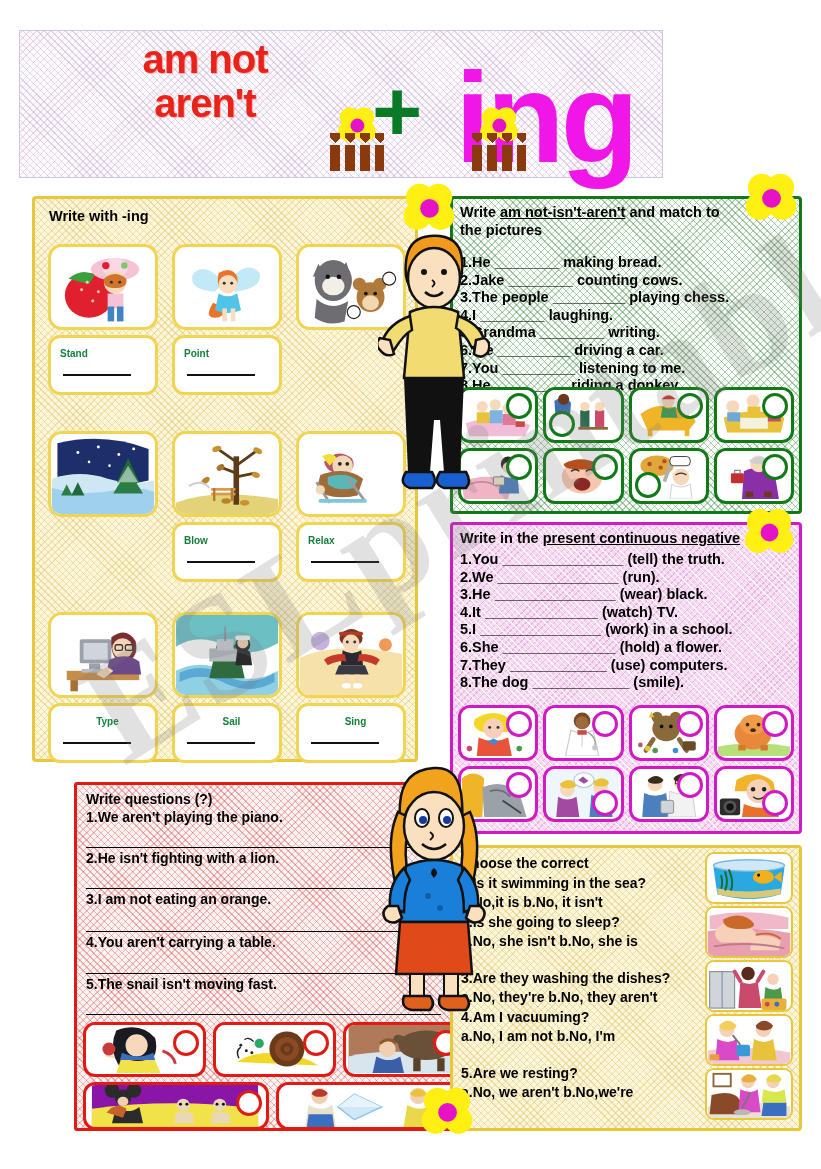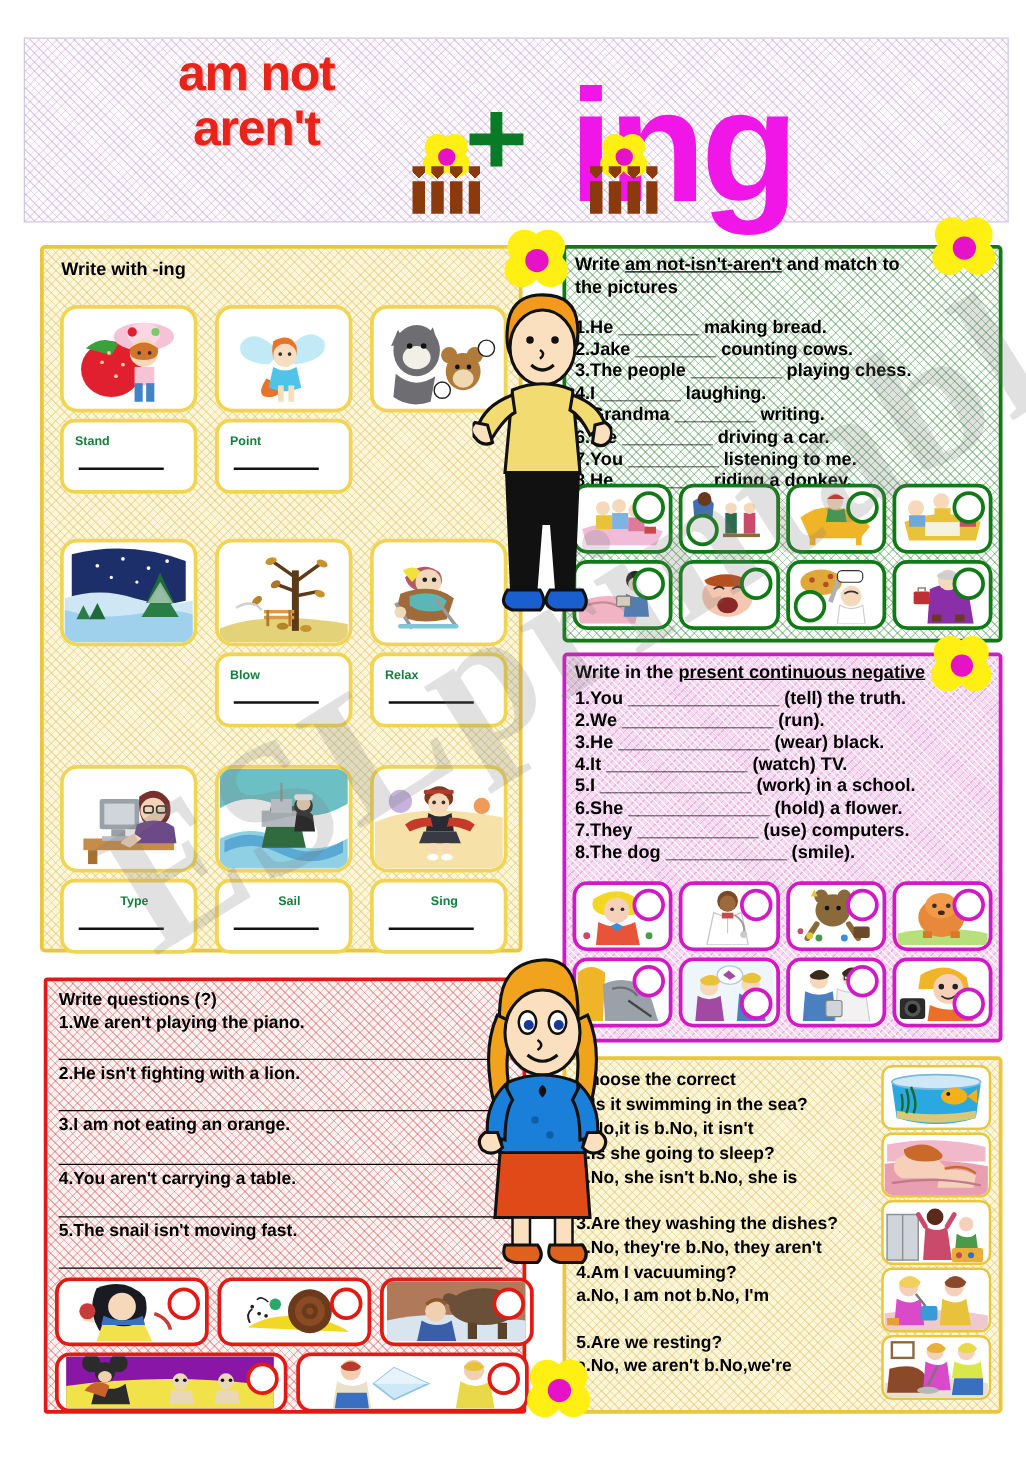--- a/index.html
+++ b/index.html
@@ -35,25 +35,26 @@
     background-color:#f7d9f2;
     background-image:
       repeating-linear-gradient(45deg, rgba(255,255,255,.85) 0 1px, transparent 1px 4px),
       repeating-linear-gradient(-45deg, rgba(190,60,170,.25) 0 1px, transparent 1px 5px);
   }
   .tex-red{
     background-color:#fdf2f2;
     background-image:
       repeating-linear-gradient(45deg, rgba(200,40,40,.35) 0 1px, transparent 1px 5px),
       repeating-linear-gradient(-45deg, rgba(200,40,40,.25) 0 1px, transparent 1px 5px);
+    margin-left: 39px;
   }
 
   
   #header{
-    position:absolute;left:19px;top:30px;width:788px;height:148px;
+    position:absolute;left:19px;top:30px;width:644px;height:148px;
     border:1px solid #cfc6e2;
     box-sizing:border-box;
   }
   #hdr-left{
     position:absolute;left:20px;top:6px;width:330px;
     text-align:center;
     color:#e8231a;
     font-weight:bold;
     font-size:40px;
     line-height:44px;

